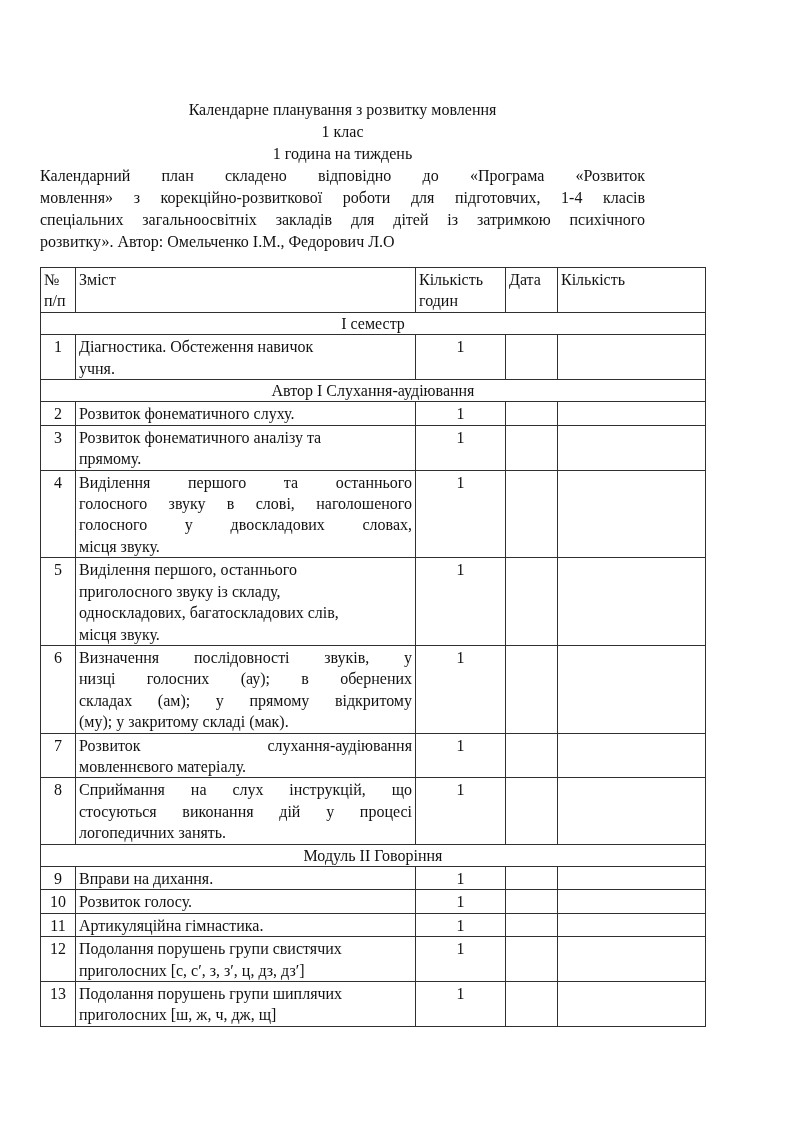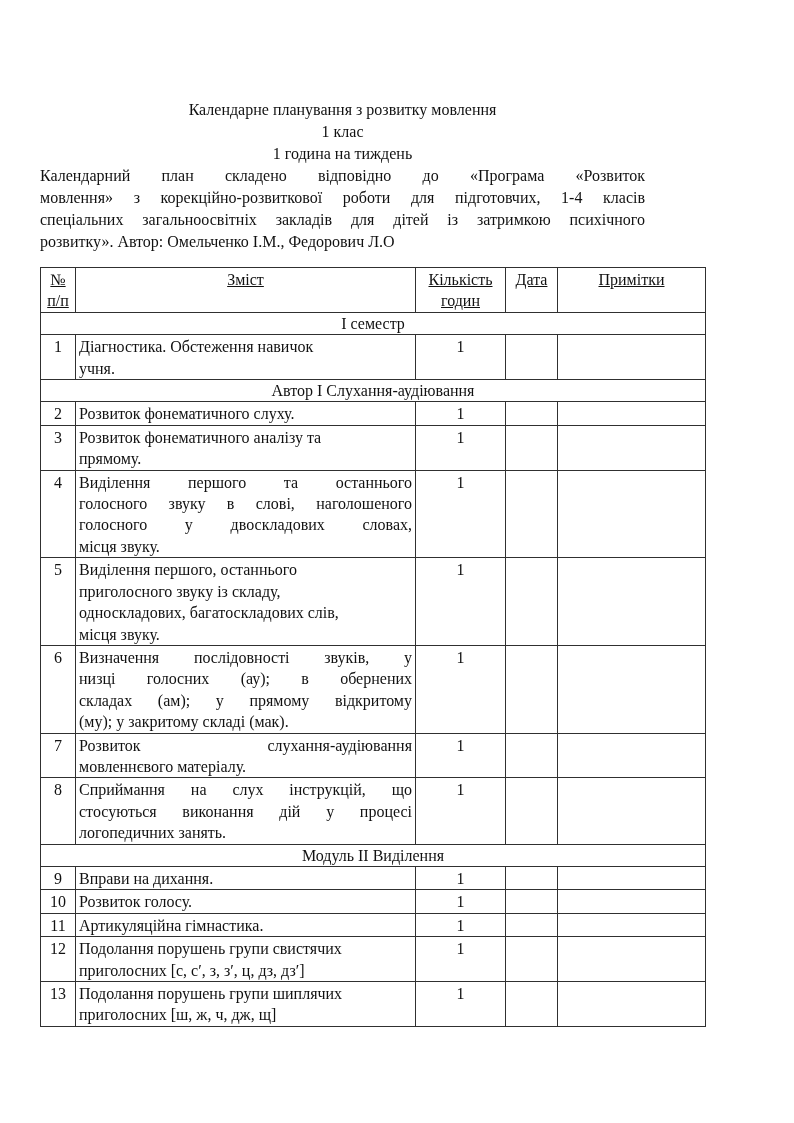--- a/index.html
+++ b/index.html
@@ -45,21 +45,21 @@
     border-collapse: collapse;
     table-layout: fixed;
     line-height: 21.4px;
   }
   table.plan th, table.plan td {
     border: 1.5px solid #303030;
     vertical-align: top;
     padding: 1px 3px 0 3px;
     font-weight: normal;
   }
-  table.plan th { text-align: center; text-decoration: underline; }
+  table.plan th { text-align: left; }
   td.cell-num   { text-align: center; }
   td.cell-hours { text-align: center; }
   td.cell-content { padding: 1px 6px 0 10px; text-align: left; }
   tr.section-row td {
     text-align: center;
     padding: 0 3px;
   }
 </style>
 </head>
 <body>
@@ -86,21 +86,21 @@
       <col style="width:90px">
       <col style="width:52px">
       <col style="width:148px">
     </colgroup>
     <thead>
       <tr>
         <th>№ п/п</th>
         <th>Зміст</th>
         <th>Кількість годин</th>
         <th>Дата</th>
-        <th>Примітки</th>
+        <th>Кількість</th>
       </tr>
     </thead>
     <tbody>
       <tr class="section-row">
         <td colspan="5">І семестр</td>
       </tr>
 
       <tr>
         <td class="cell-num">1</td>
         <td class="cell-content">
@@ -191,21 +191,21 @@
             <div class="ln">Сприймання на слух інструкцій, що</div>
             <div class="ln">стосуються виконання дій у процесі</div>
             <div class="ln">логопедичних занять.</div>
           </td>
         <td class="cell-hours">1</td>
         <td class="cell-date"></td>
         <td class="cell-notes"></td>
       </tr>
 
       <tr class="section-row">
-        <td colspan="5">Модуль ІІ Виділення</td>
+        <td colspan="5">Модуль ІІ Говоріння</td>
       </tr>
 
       <tr>
         <td class="cell-num">9</td>
         <td class="cell-content">Вправи на дихання.</td>
         <td class="cell-hours">1</td>
         <td class="cell-date"></td>
         <td class="cell-notes"></td>
       </tr>
 

